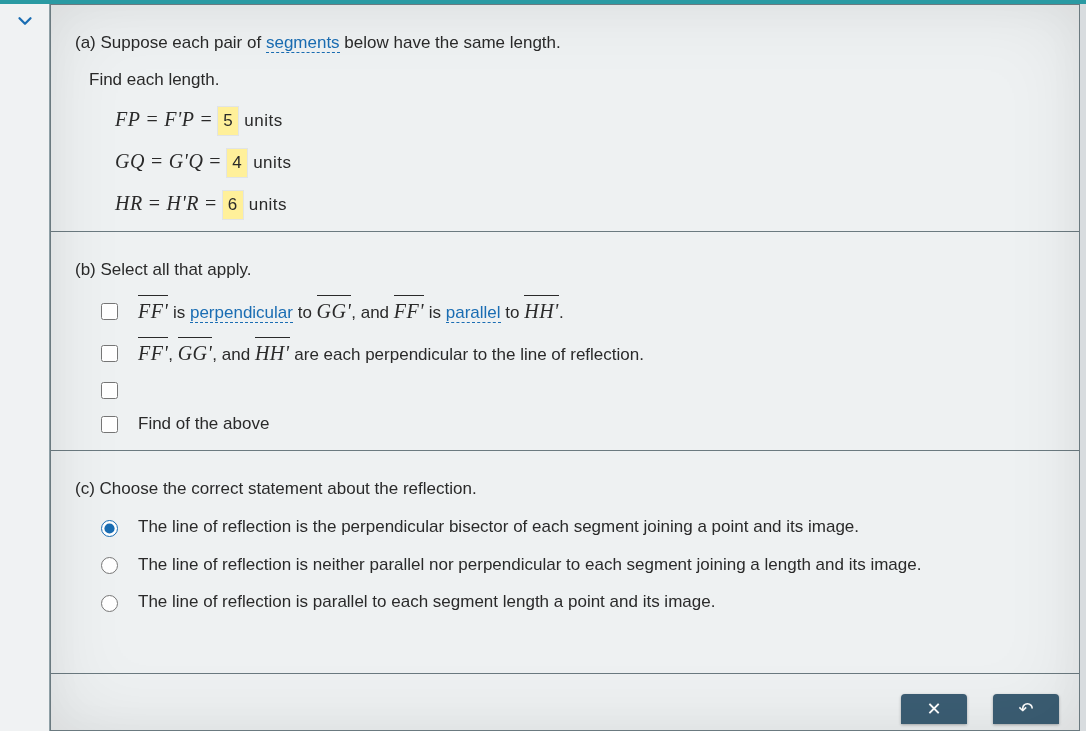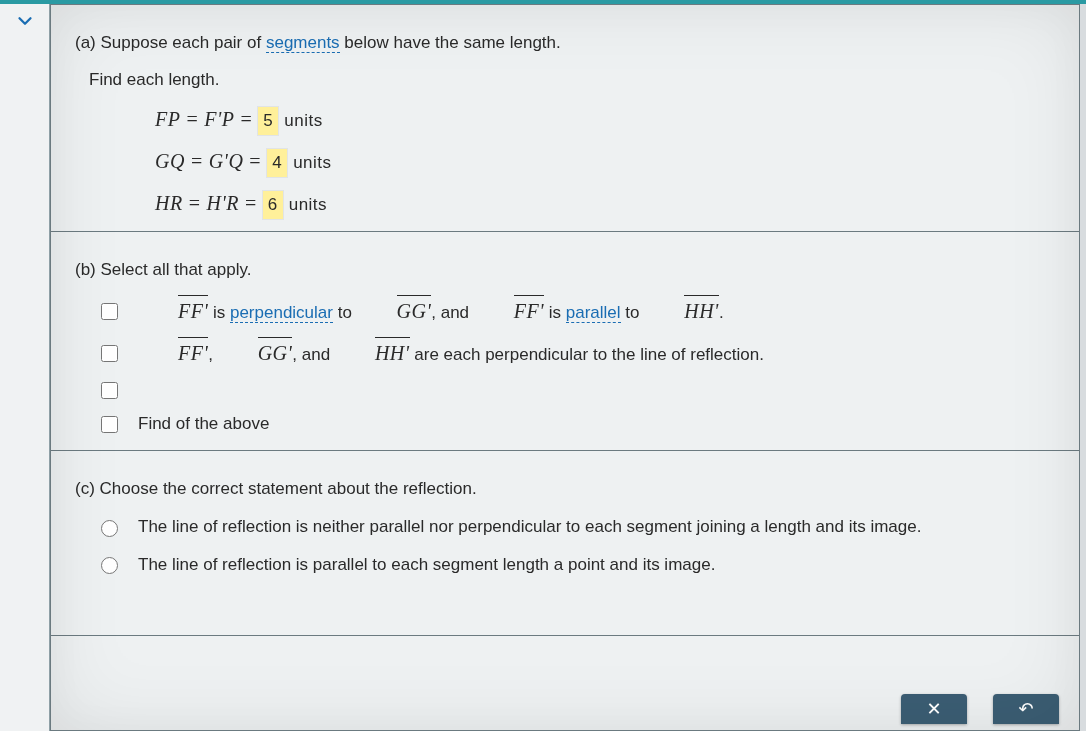--- a/index.html
+++ b/index.html
@@ -14,21 +14,21 @@
   .panel {
     flex: 1; background: #eef1f2; border: 1px solid #6b7a80; margin: 0 6px 0 0;
     display: flex; flex-direction: column; position: relative;
     box-shadow: inset 0 0 40px rgba(0,0,0,0.03);
   }
   .section { border-bottom: 1px solid #6b7a80; padding: 14px 24px 2px 24px; }
   .section:last-of-type { border-bottom: none; }
   .line { margin: 10px 0; color: #2a2a2a; font-size: 17px; line-height: 1.6; }
   .sub { margin-left: 14px; }
   .indent { margin-left: 40px; }
-  .inline-math { font-family: "Times New Roman", Times, serif; font-style: italic; font-size: 20px; letter-spacing: 0.5px; margin-left: 40px; }
+  .inline-math { font-family: "Times New Roman", Times, serif; font-style: italic; font-size: 20px; letter-spacing: 0.5px; }
   .inline-math .op { font-style: normal; padding: 0 6px; }
   .answer-box {
     display: inline-block; min-width: 20px; text-align: center;
     background: #fff09a; outline: 1px solid rgba(0,0,0,0.05);
     font-style: normal; font-family: Verdana, Geneva, sans-serif; font-size: 17px;
     padding: 0 4px;
   }
   .units { font-style: normal; font-family: Verdana, Geneva, sans-serif; font-size: 17px; padding-left: 6px; }
   .term-link { color: #1a6db3; border-bottom: 1px dashed #1a6db3; cursor: pointer; }
   .seg { position: relative; display: inline-block; }
@@ -119,20 +119,24 @@
       </label>
     </div>
 
     <div class="section" style="padding-bottom:46px;">
       <div class="line">
         <span>(c)</span>
         <span>Choose the correct statement about the reflection.</span>
       </div>
 
       <label class="choice-row">
+        <input type="radio" name="pc" checked="" style="">
+        <span class="txt">The line of reflection is the perpendicular bisector of each segment joining a point and its image.</span>
+      </label>
+      <label class="choice-row">
         <input type="radio" name="pc" style="">
         <span class="txt">The line of reflection is neither parallel nor perpendicular to each segment joining a length and its image.</span>
       </label>
       <label class="choice-row">
         <input type="radio" name="pc" style="">
         <span class="txt">The line of reflection is parallel to each segment length a point and its image.</span>
       </label>
     </div>
 
     <div class="footer-btns">

